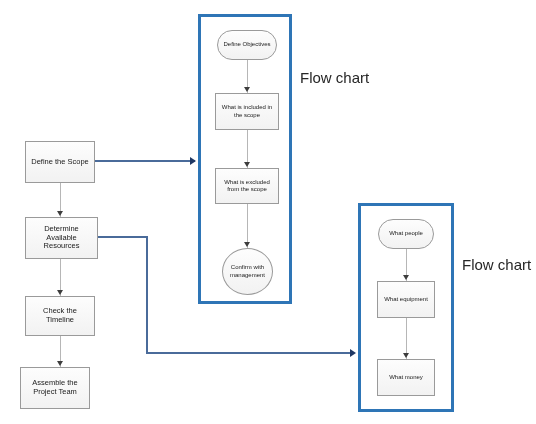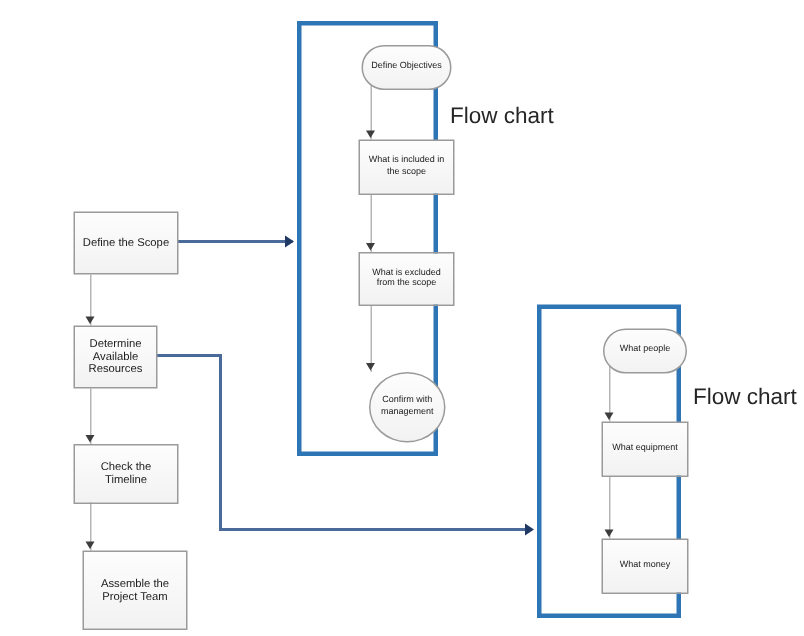--- a/index.html
+++ b/index.html
@@ -49,32 +49,31 @@
     border: 1px solid #9a9a9a;
     background: linear-gradient(180deg, #fdfdfd 0%, #f2f2f2 100%);
     color: #1a1a1a;
     display: flex;
     align-items: center;
     justify-content: center;
     text-align: center;
     line-height: 1.18;
     padding: 14px 3px;
     font-family: "Liberation Sans", sans-serif;
-    margin-left: 24px;
   }
   .node.big   { font-size: 7.5px; }
   .node.small { font-size: 6px; }
   .node.rounded { border-radius: 16px; }
   .node.ellipse { border-radius: 50%; }
 
   
   #node-define-scope      { left: 25px;  top: 141px; width: 70px; height: 42px; }
-  #node-determine-res     { left: 25px;  top: 217px; width: 56px; height: 42px; }
+  #node-determine-res     { left: 25px;  top: 217px; width: 73px; height: 42px; }
   #node-check-timeline    { left: 25px;  top: 296px; width: 70px; height: 40px; }
-  #node-assemble-team     { left: 31px;  top: 367px; width: 70px; height: 53px; }
+  #node-assemble-team     { left: 20px;  top: 367px; width: 70px; height: 42px; }
 
   
   #node-define-objectives { left: 217px; top: 30px;  width: 60px; height: 25px; }
   #node-scope-included    { left: 215px; top: 93px;  width: 64px; height: 37px; }
   #node-scope-excluded    { left: 215px; top: 168px; width: 64px; height: 36px; }
   #node-confirm-mgmt      { left: 222px; top: 248px; width: 51px; height: 47px; }
 
   
   #node-what-people       { left: 378px; top: 219px; width: 56px; height: 24px; }
   #node-what-equipment    { left: 377px; top: 281px; width: 58px; height: 37px; }

